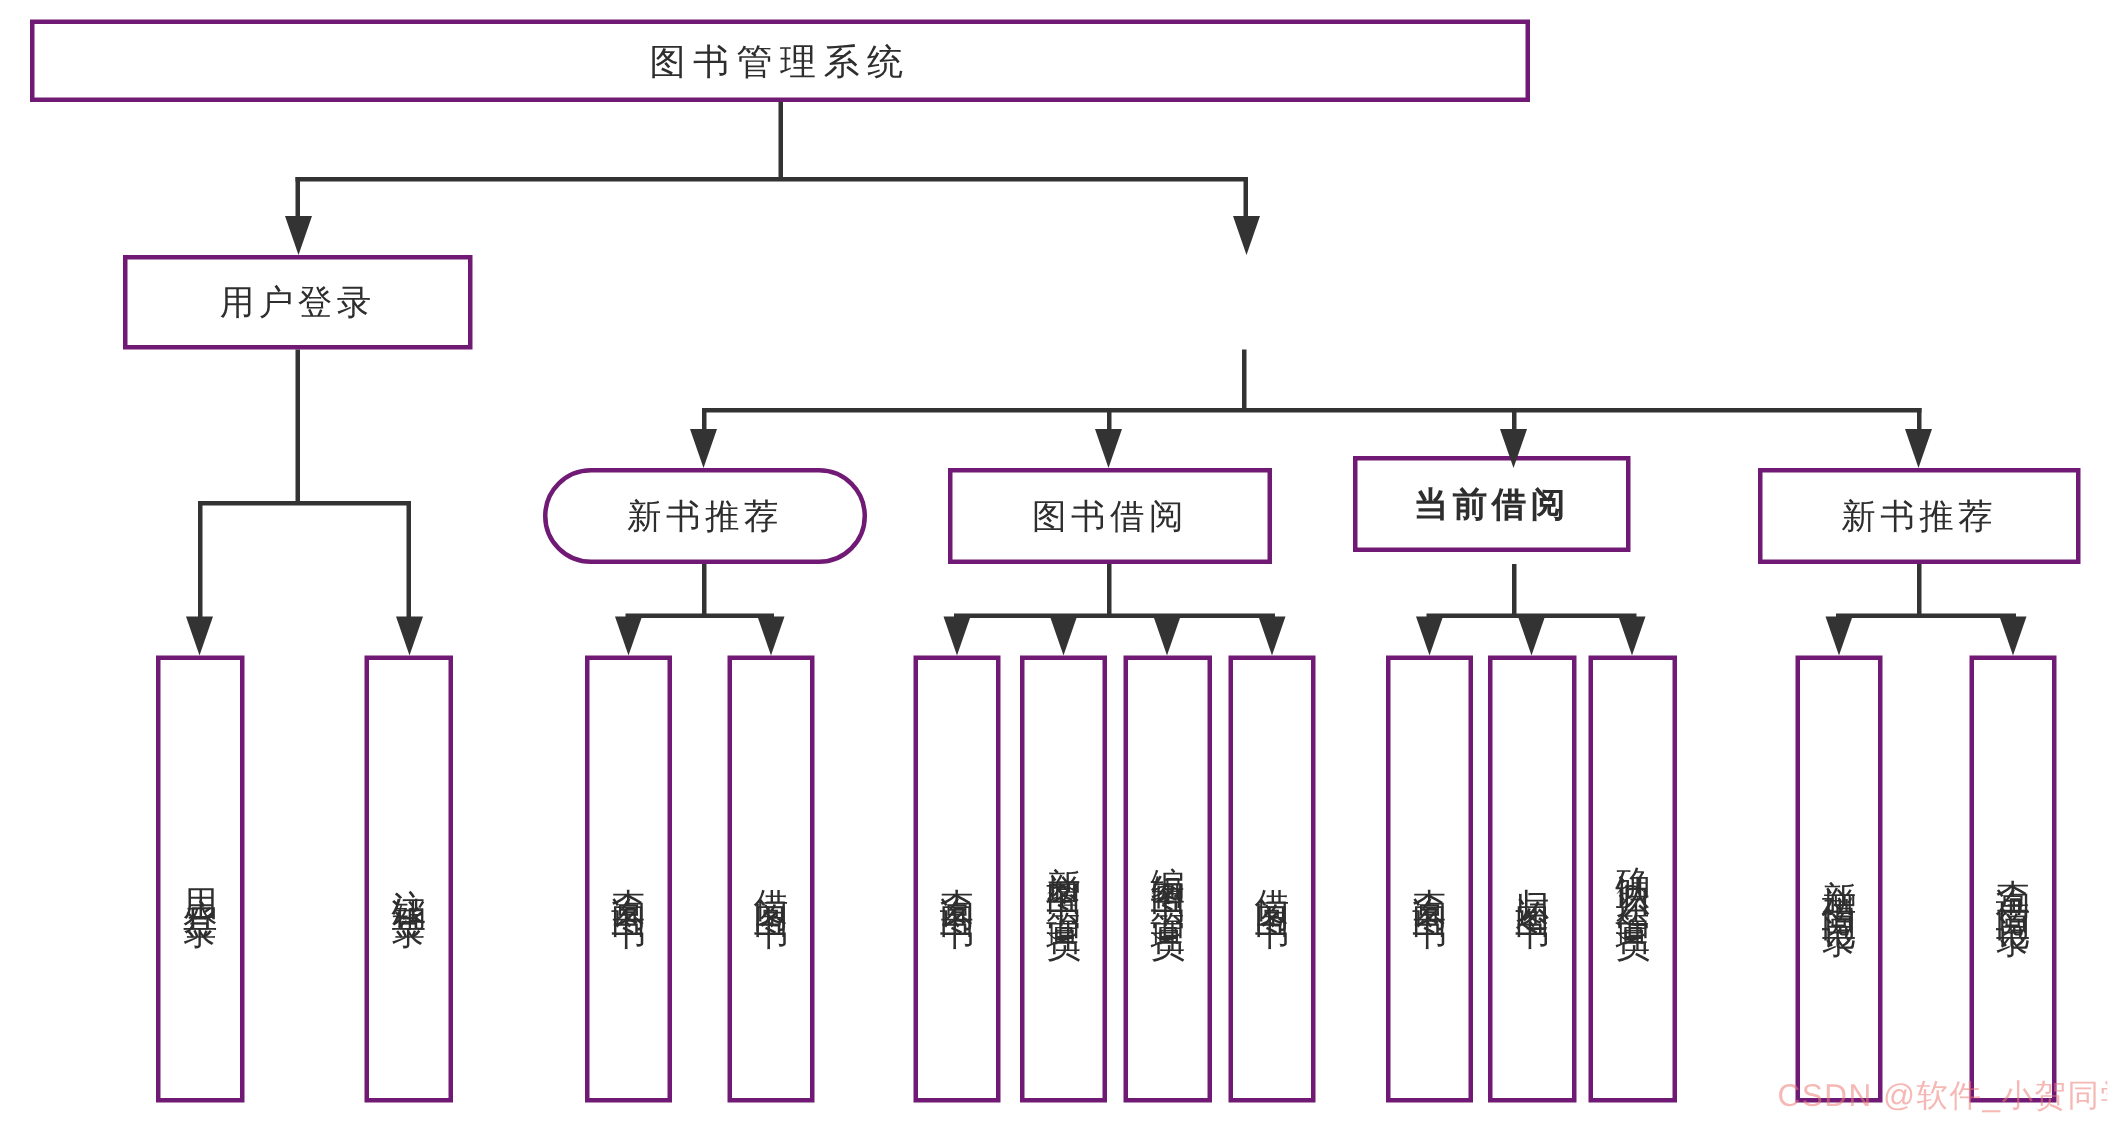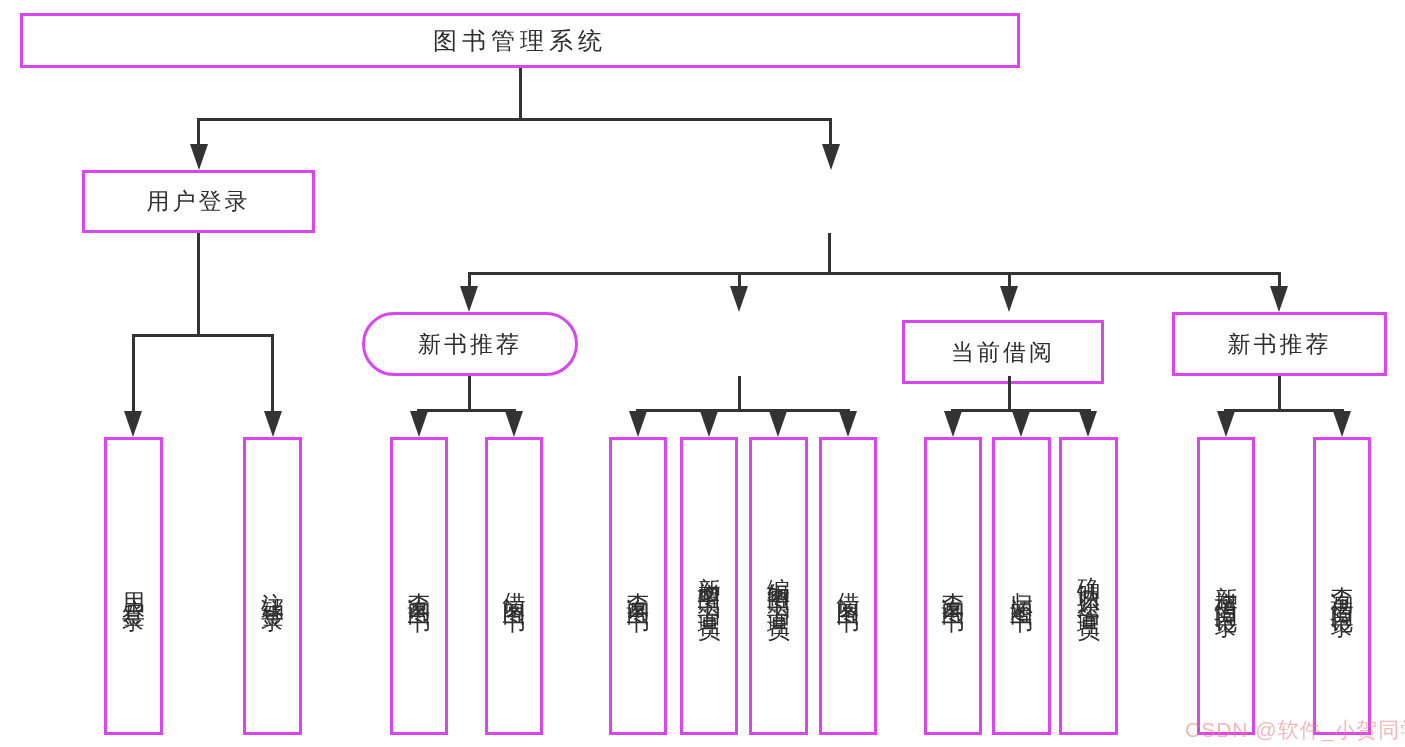--- a/index.html
+++ b/index.html
@@ -1,21 +1,21 @@
 <!DOCTYPE html>
 <html><head>
 <meta charset="utf-8">
 <style>
   html,body{margin:0;padding:0;background:#fff;}
   #canvas{
     position:relative;width:1405px;height:747px;background:#ffffff;overflow:hidden;
     font-family:"Liberation Sans","DejaVu Sans",sans-serif;
   }
   .node{
-    position:absolute;box-sizing:border-box;border:3px solid #d946ef;background:#ffffff;
+    position:absolute;box-sizing:border-box;border:3px solid #701a75;background:#ffffff;
     display:flex;align-items:center;justify-content:center;
     color:#2e2e2e;font-size:23px;letter-spacing:3px;text-align:center;white-space:nowrap;
   }
   .node.title{font-size:24px;letter-spacing:5px;}
   .node.v{
     writing-mode:vertical-rl;letter-spacing:6px;line-height:1;white-space:normal;
     font-size:23px;
   }
   .line{position:absolute;background:#333333;}
   .arrow{
@@ -31,21 +31,22 @@
 </head>
 <body>
 
 <div id="canvas">
 
   <div class="node title" style="left:20px;top:13px;width:1000px;height:55px;">图书管理系统</div>
 
   <div class="node" style="left:82px;top:170px;width:233px;height:63px;">用户登录</div>
 
   <div class="node" style="left:362px;top:312px;width:216px;height:64px;border-radius:32px;">新书推荐</div>
-  <div class="node" style="left:902px;top:320px;width:202px;height:64px;">当前借阅</div>
+  <div class="node" style="left:632px;top:312px;width:216px;height:64px;">图书借阅</div>
+  <div class="node" style="left:902px;top:304px;width:185px;height:64px;font-weight:bold;">当前借阅</div>
   <div class="node" style="left:1172px;top:312px;width:215px;height:64px;">新书推荐</div>
 
   <div class="node v" style="left:104px;top:437px;width:59px;height:298px;">用户登录</div>
   <div class="node v" style="left:243px;top:437px;width:59px;height:298px;">注销登录</div>
 
   <div class="node v" style="left:390px;top:437px;width:58px;height:298px;">查询图书</div>
   <div class="node v" style="left:485px;top:437px;width:58px;height:298px;">借阅图书</div>
 
   <div class="node v" style="left:609px;top:437px;width:58px;height:298px;">查询图书</div>
   <div class="node v" style="left:680px;top:437px;width:58px;height:298px;">新增图书（管理员）</div>

